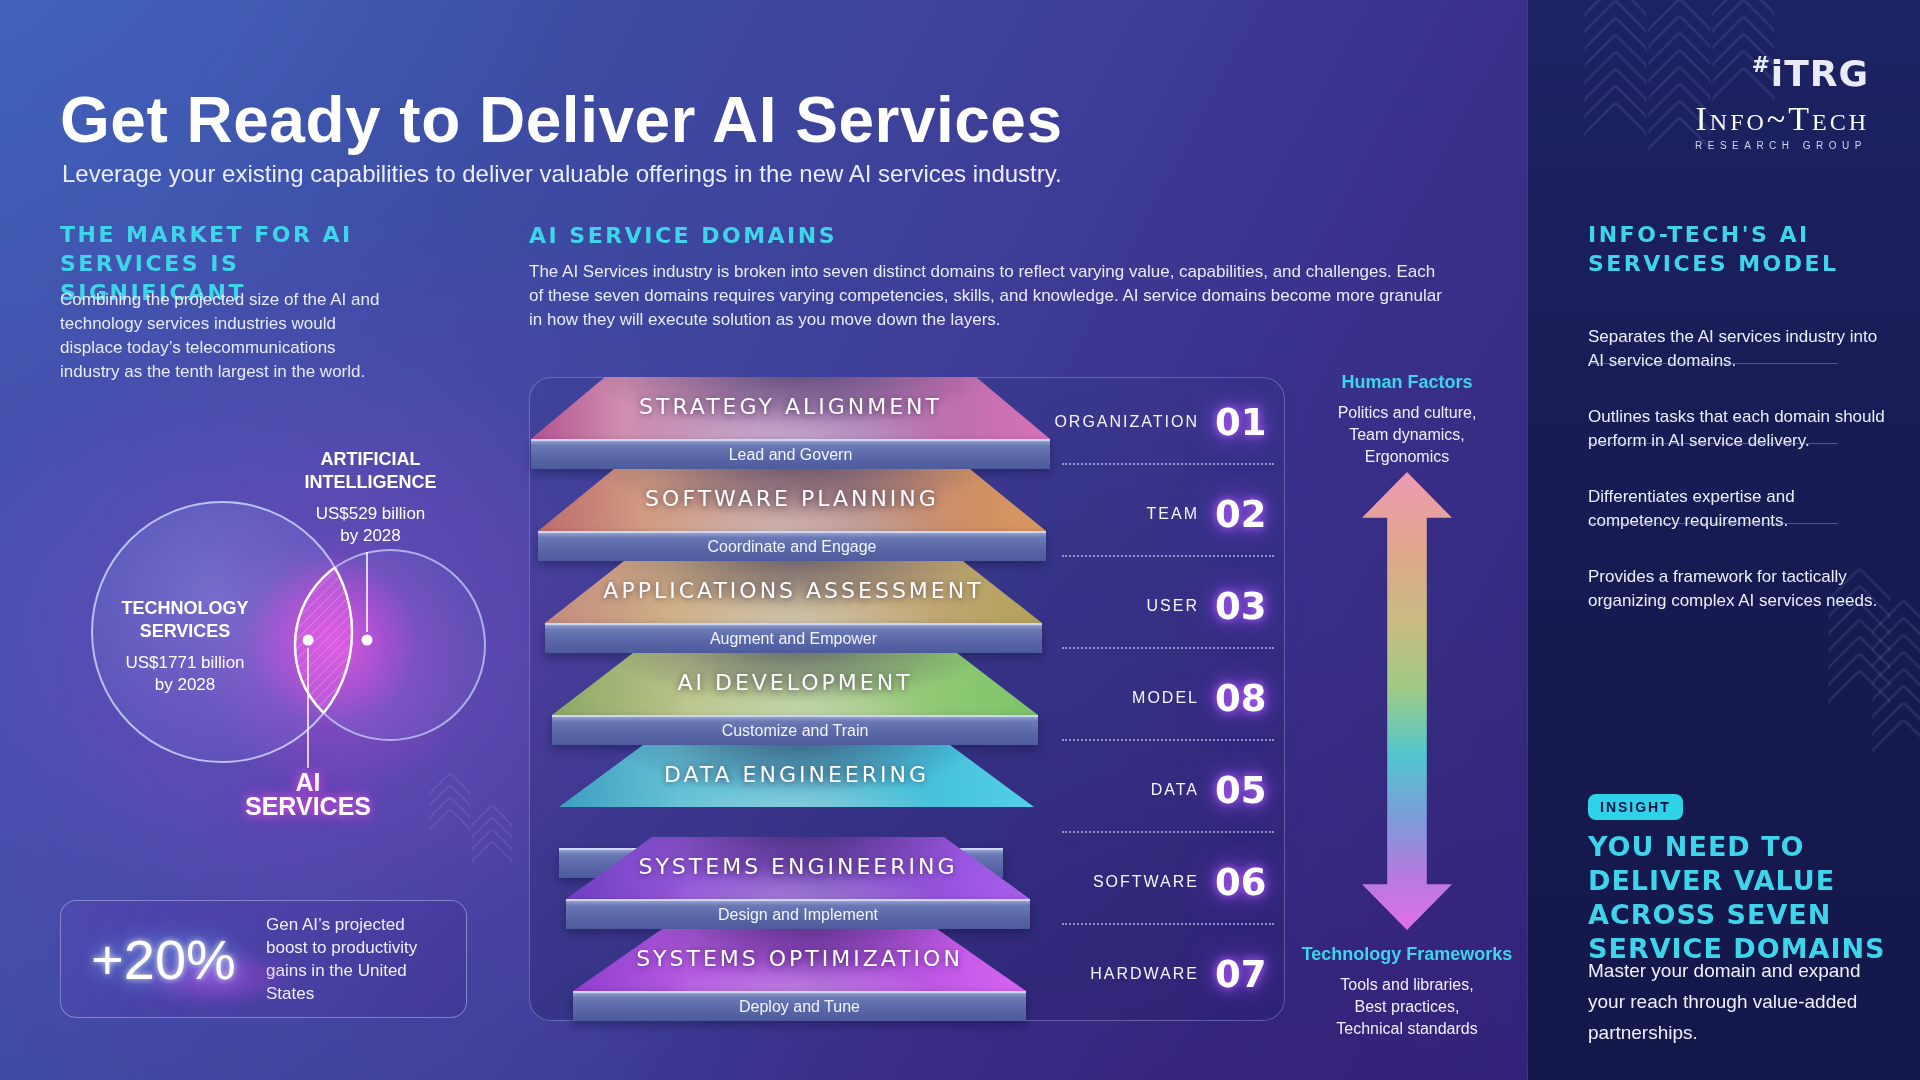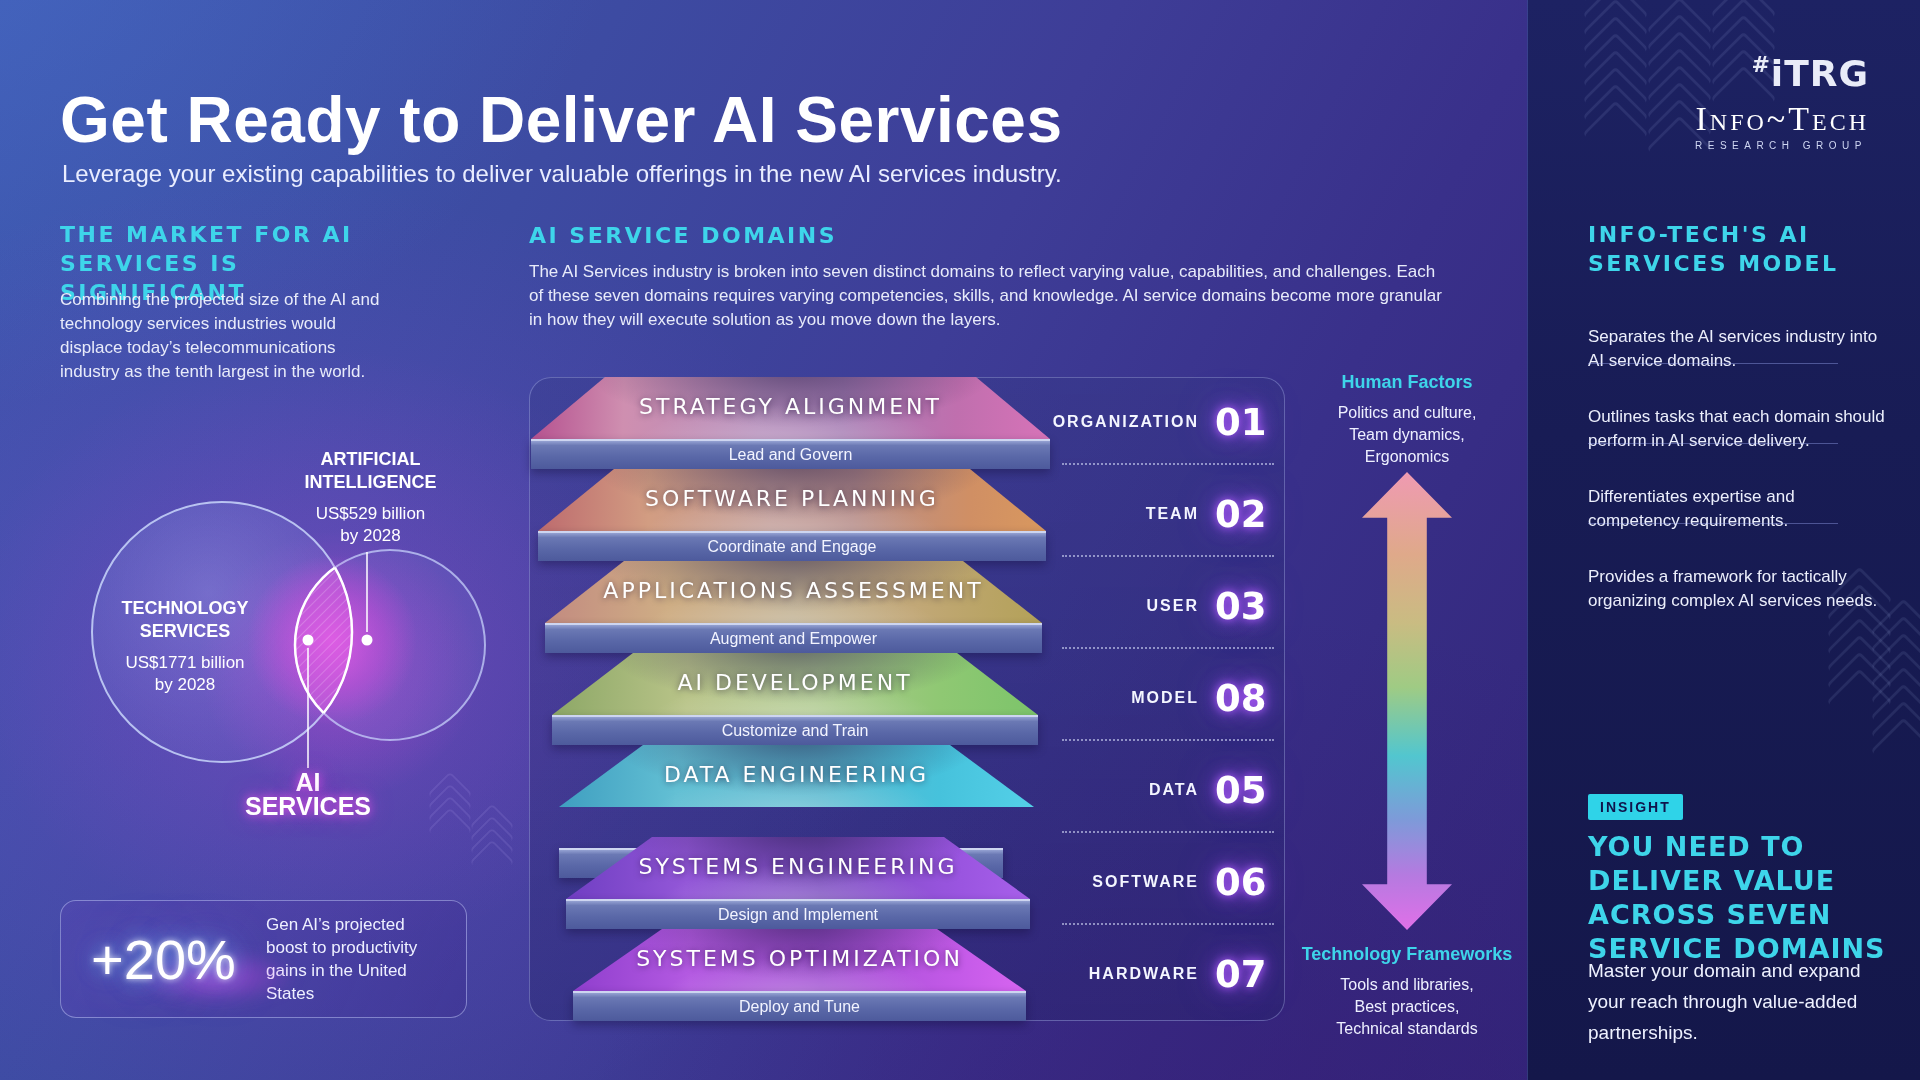--- a/index.html
+++ b/index.html
@@ -56,21 +56,21 @@
     border-top:2px solid rgba(228,235,255,.85);box-shadow:0 4px 10px rgba(15,10,45,.35)}
   .slab-front span{font-size:16px;color:#f2f4ff}
   .t1{background:linear-gradient(92deg,#b5508f 0%,#cf8fb0 18%,#b48cba 44%,#a87fb5 60%,#c06fae 82%,#d773b8 100%)}
   .t2{background:linear-gradient(92deg,#bd6a6e 0%,#d29d82 22%,#c09a95 46%,#b78e8a 62%,#d08f64 85%,#d9985e 100%)}
   .t3{background:linear-gradient(92deg,#c28a80 0%,#cfae85 25%,#bfae8e 50%,#c2a878 74%,#b3a158 100%)}
   .t4{background:linear-gradient(92deg,#8ca766 0%,#b9c489 28%,#aec98e 54%,#8fc873 80%,#7cc46a 100%)}
   .t5{background:linear-gradient(92deg,#3e9ec0 0%,#63c0d4 25%,#58b8cf 55%,#46c2dc 80%,#54d0e8 100%)}
   .t6{background:linear-gradient(92deg,#6f3ec2 0%,#9357d8 26%,#7b4cc0 55%,#9a55e0 85%,#a860ea 100%)}
   .t7{background:linear-gradient(92deg,#8f3ecd 0%,#b45ae2 26%,#a04ed2 55%,#c45ae8 85%,#d765f0 100%)}
   .scope-row{position:absolute;left:1040px;width:235px;height:90px;display:flex;align-items:center;justify-content:flex-end;gap:16px}
-  .scope{font-size:16px;font-weight:bold;letter-spacing:2px;color:#f4f6ff}
+  .scope{font-size:16px;font-weight:normal;letter-spacing:2px;color:#f4f6ff}
   .num{font-family:"DejaVu Sans",sans-serif;font-size:37px;font-weight:800;width:60px;text-align:left;
     text-shadow:0 0 8px rgba(176,92,255,.95),0 0 18px rgba(176,92,255,.75),0 0 36px rgba(150,70,255,.55)}
   .dotted{position:absolute;left:1062px;width:212px;height:0;border-top:2px dotted rgba(222,230,255,.55)}
   
   .axis-arrow{left:1362px;top:472px;width:90px;height:458px;
     clip-path:polygon(50% 0,100% 10%,72% 10%,72% 90%,100% 90%,50% 100%,0 90%,28% 90%,28% 10%,0 10%);
     background:linear-gradient(180deg,#ef9ab2 0%,#dfa98a 18%,#c9bc82 33%,#9fcb84 47%,#52c6cf 62%,#7e9ad9 76%,#b57ae0 88%,#e070e8 100%)}
   .axis-label{width:220px;text-align:center}
   .axis-label b{display:block;color:#3ed5ea;font-size:18px;margin-bottom:9px}
   .axis-label span{display:block;font-size:16px;line-height:22px;color:#eef0ff}
@@ -81,21 +81,21 @@
     background:linear-gradient(180deg,#1d2263 0%,#181c55 40%,#14174a 100%);
     border-left:1px solid rgba(130,150,255,.28)}
   .logo-itrg{position:absolute;right:52px;top:52px;font-family:"DejaVu Sans",sans-serif;font-weight:800;font-size:36px;letter-spacing:1px;color:#e9ecf8}
   .logo-itrg .hash{font-size:22px;vertical-align:14px}
   .logo-infotech{position:absolute;right:52px;top:100px;font-family:"Liberation Serif",serif;font-variant:small-caps;font-size:34px;letter-spacing:3px;color:#fff;text-align:right}
   .logo-rg{position:absolute;right:54px;top:140px;font-size:10px;letter-spacing:5.5px;color:#cfd6f2}
   .sb-head{position:absolute;left:60px;top:220px;width:290px}
   .sb-point{position:absolute;left:60px;width:300px;font-size:17px;line-height:24px;color:#eceffc}
   .sb-div{position:absolute;left:60px;width:250px;height:0;border-top:1px solid rgba(165,180,255,.38)}
   .insight-badge{position:absolute;left:60px;top:794px;background:#2fd3e8;color:#10134a;
-    font-weight:bold;font-size:14px;letter-spacing:2px;padding:5px 12px;border-radius:2px}
+    font-weight:bold;font-size:14px;letter-spacing:2px;padding:5px 12px;border-radius:8px}
   .insight-head{position:absolute;left:60px;top:830px;width:300px;font-family:"DejaVu Sans",sans-serif;
     color:#3ed5ea;font-size:27px;line-height:34px;letter-spacing:1px;font-weight:600}
   .insight-body{position:absolute;left:60px;top:955px;width:300px;font-size:19px;line-height:31px;color:#eef1ff}
   
   .chevcol{position:absolute;display:flex;flex-direction:column;align-items:center;color:rgba(185,200,255,.10)}
   .chevcol.dim{color:rgba(200,185,255,.12)}
   .chevcol i{display:block;width:44px;height:44px;border:3px solid currentColor;border-bottom:none;border-left:none;
     border-radius:5px;transform:rotate(-45deg);margin-top:-30px}
   .chevcol i:first-child{margin-top:0}
   .chevcol.small i{width:30px;height:30px;border-width:2.5px;margin-top:-20px}

